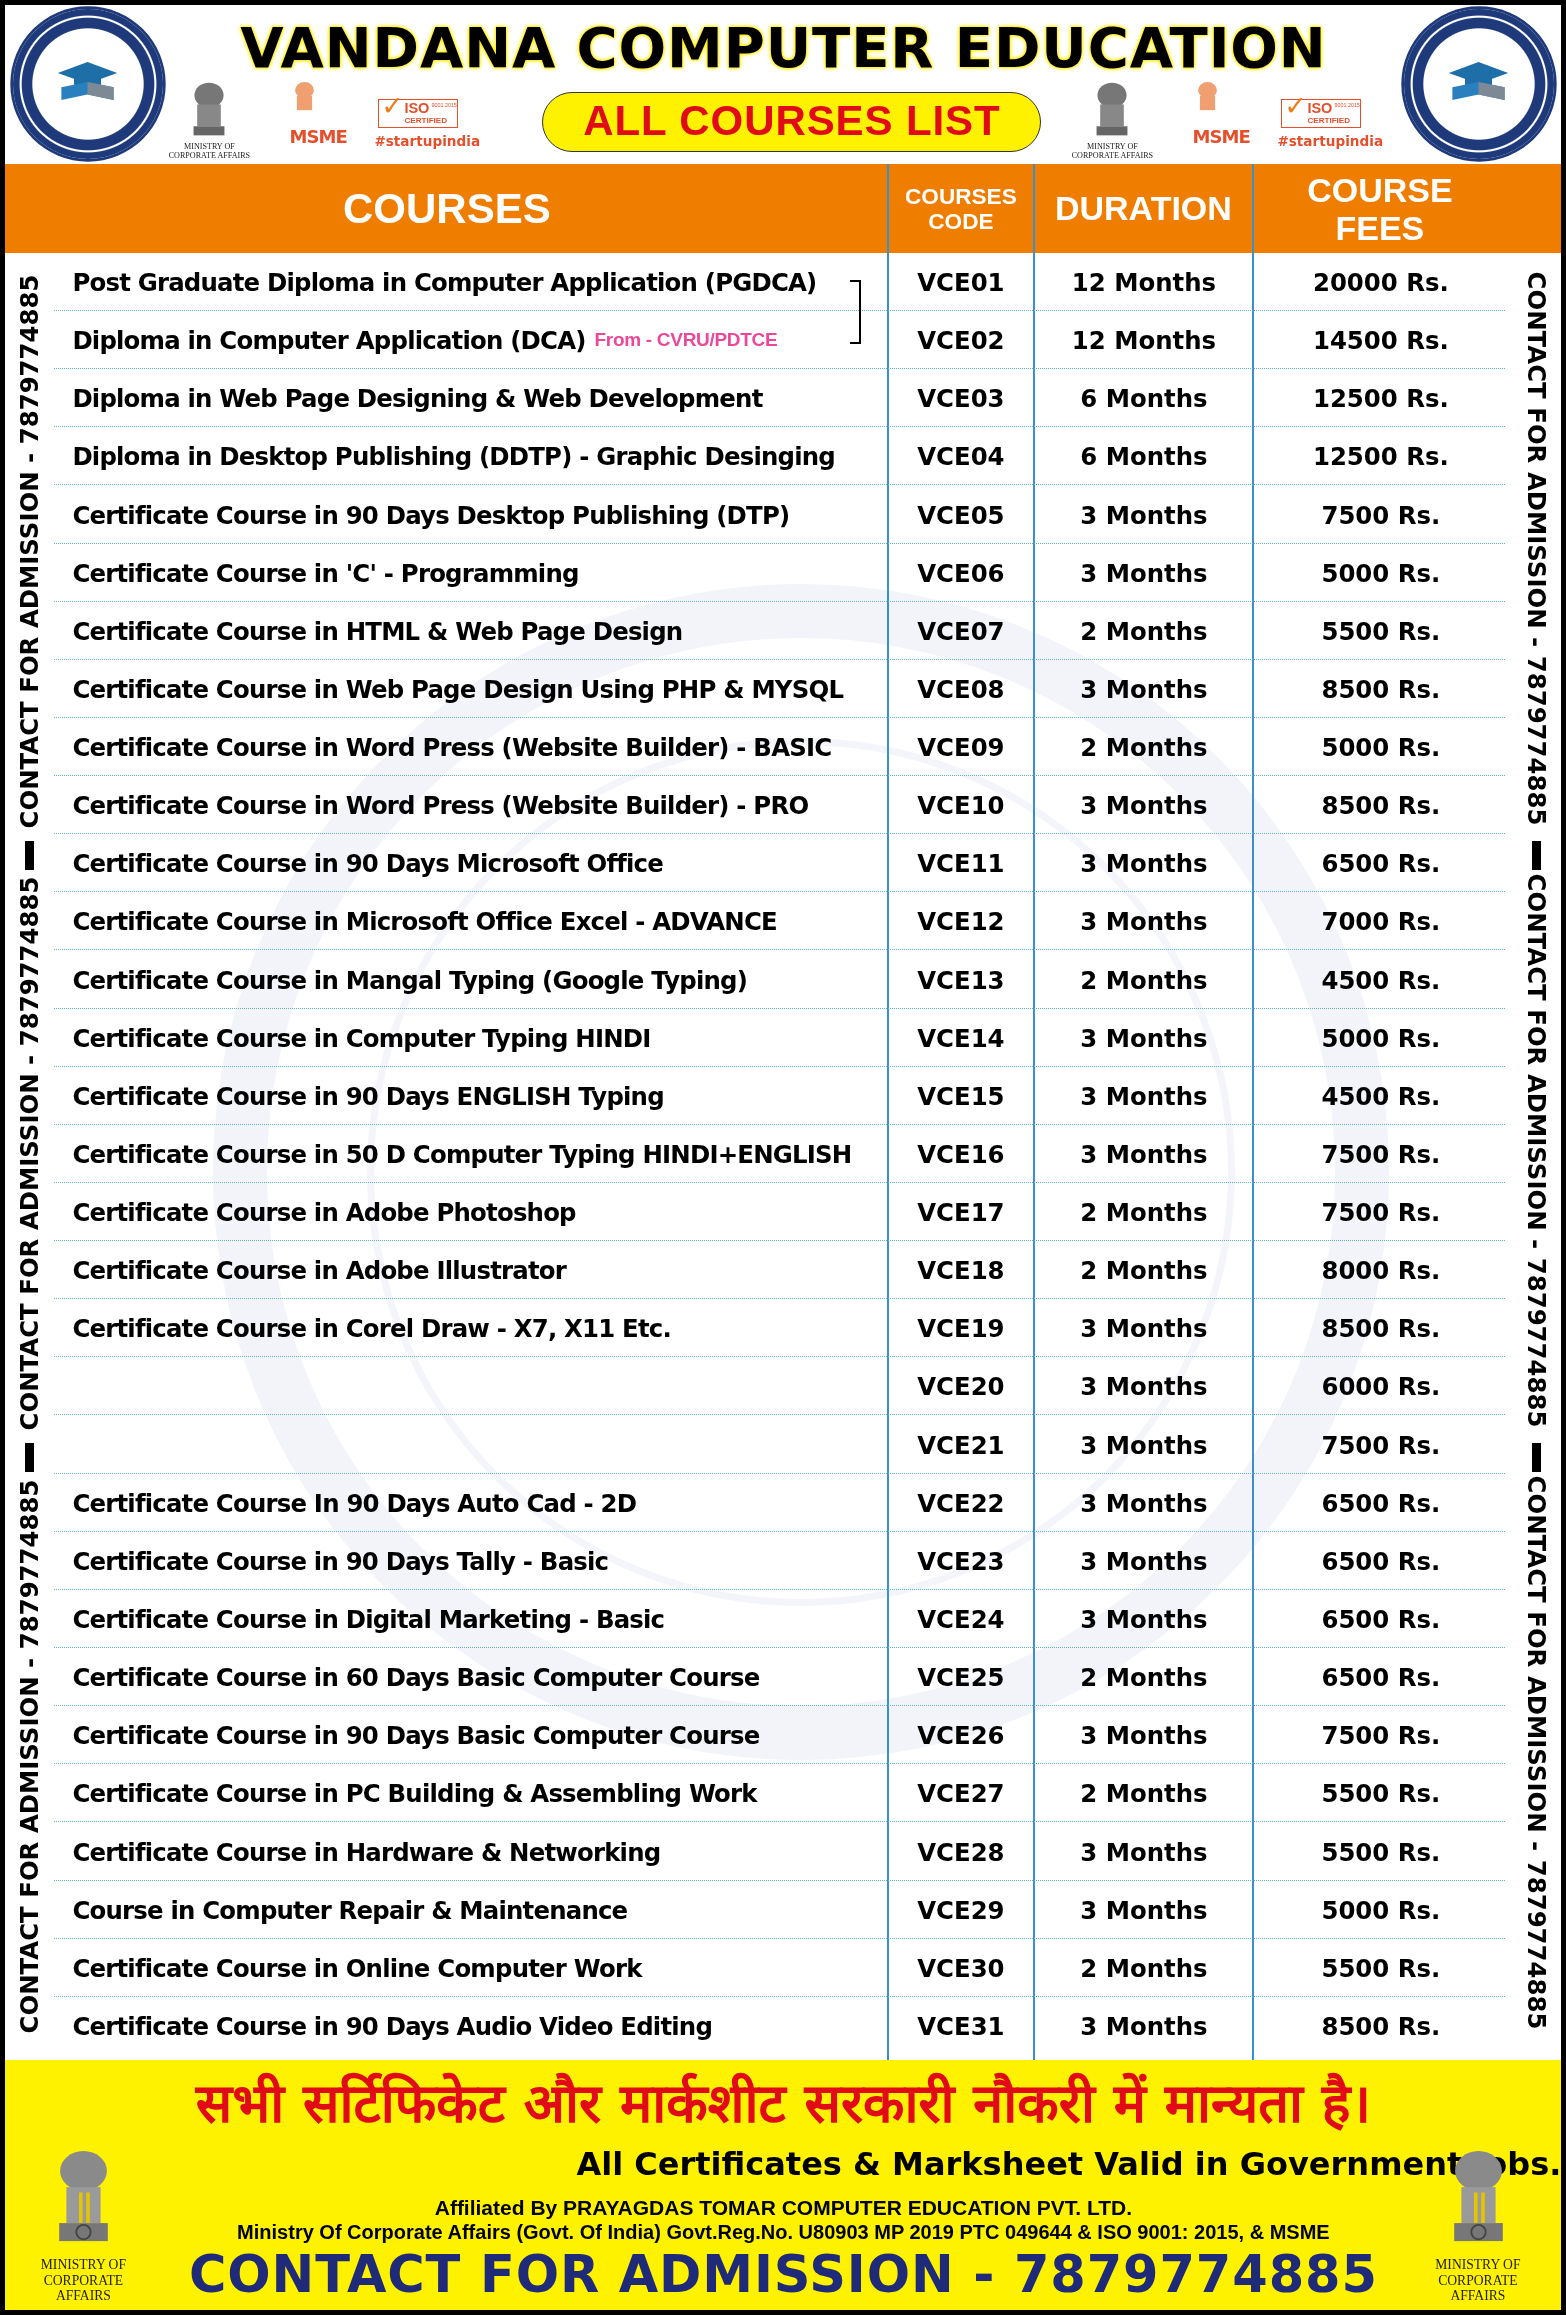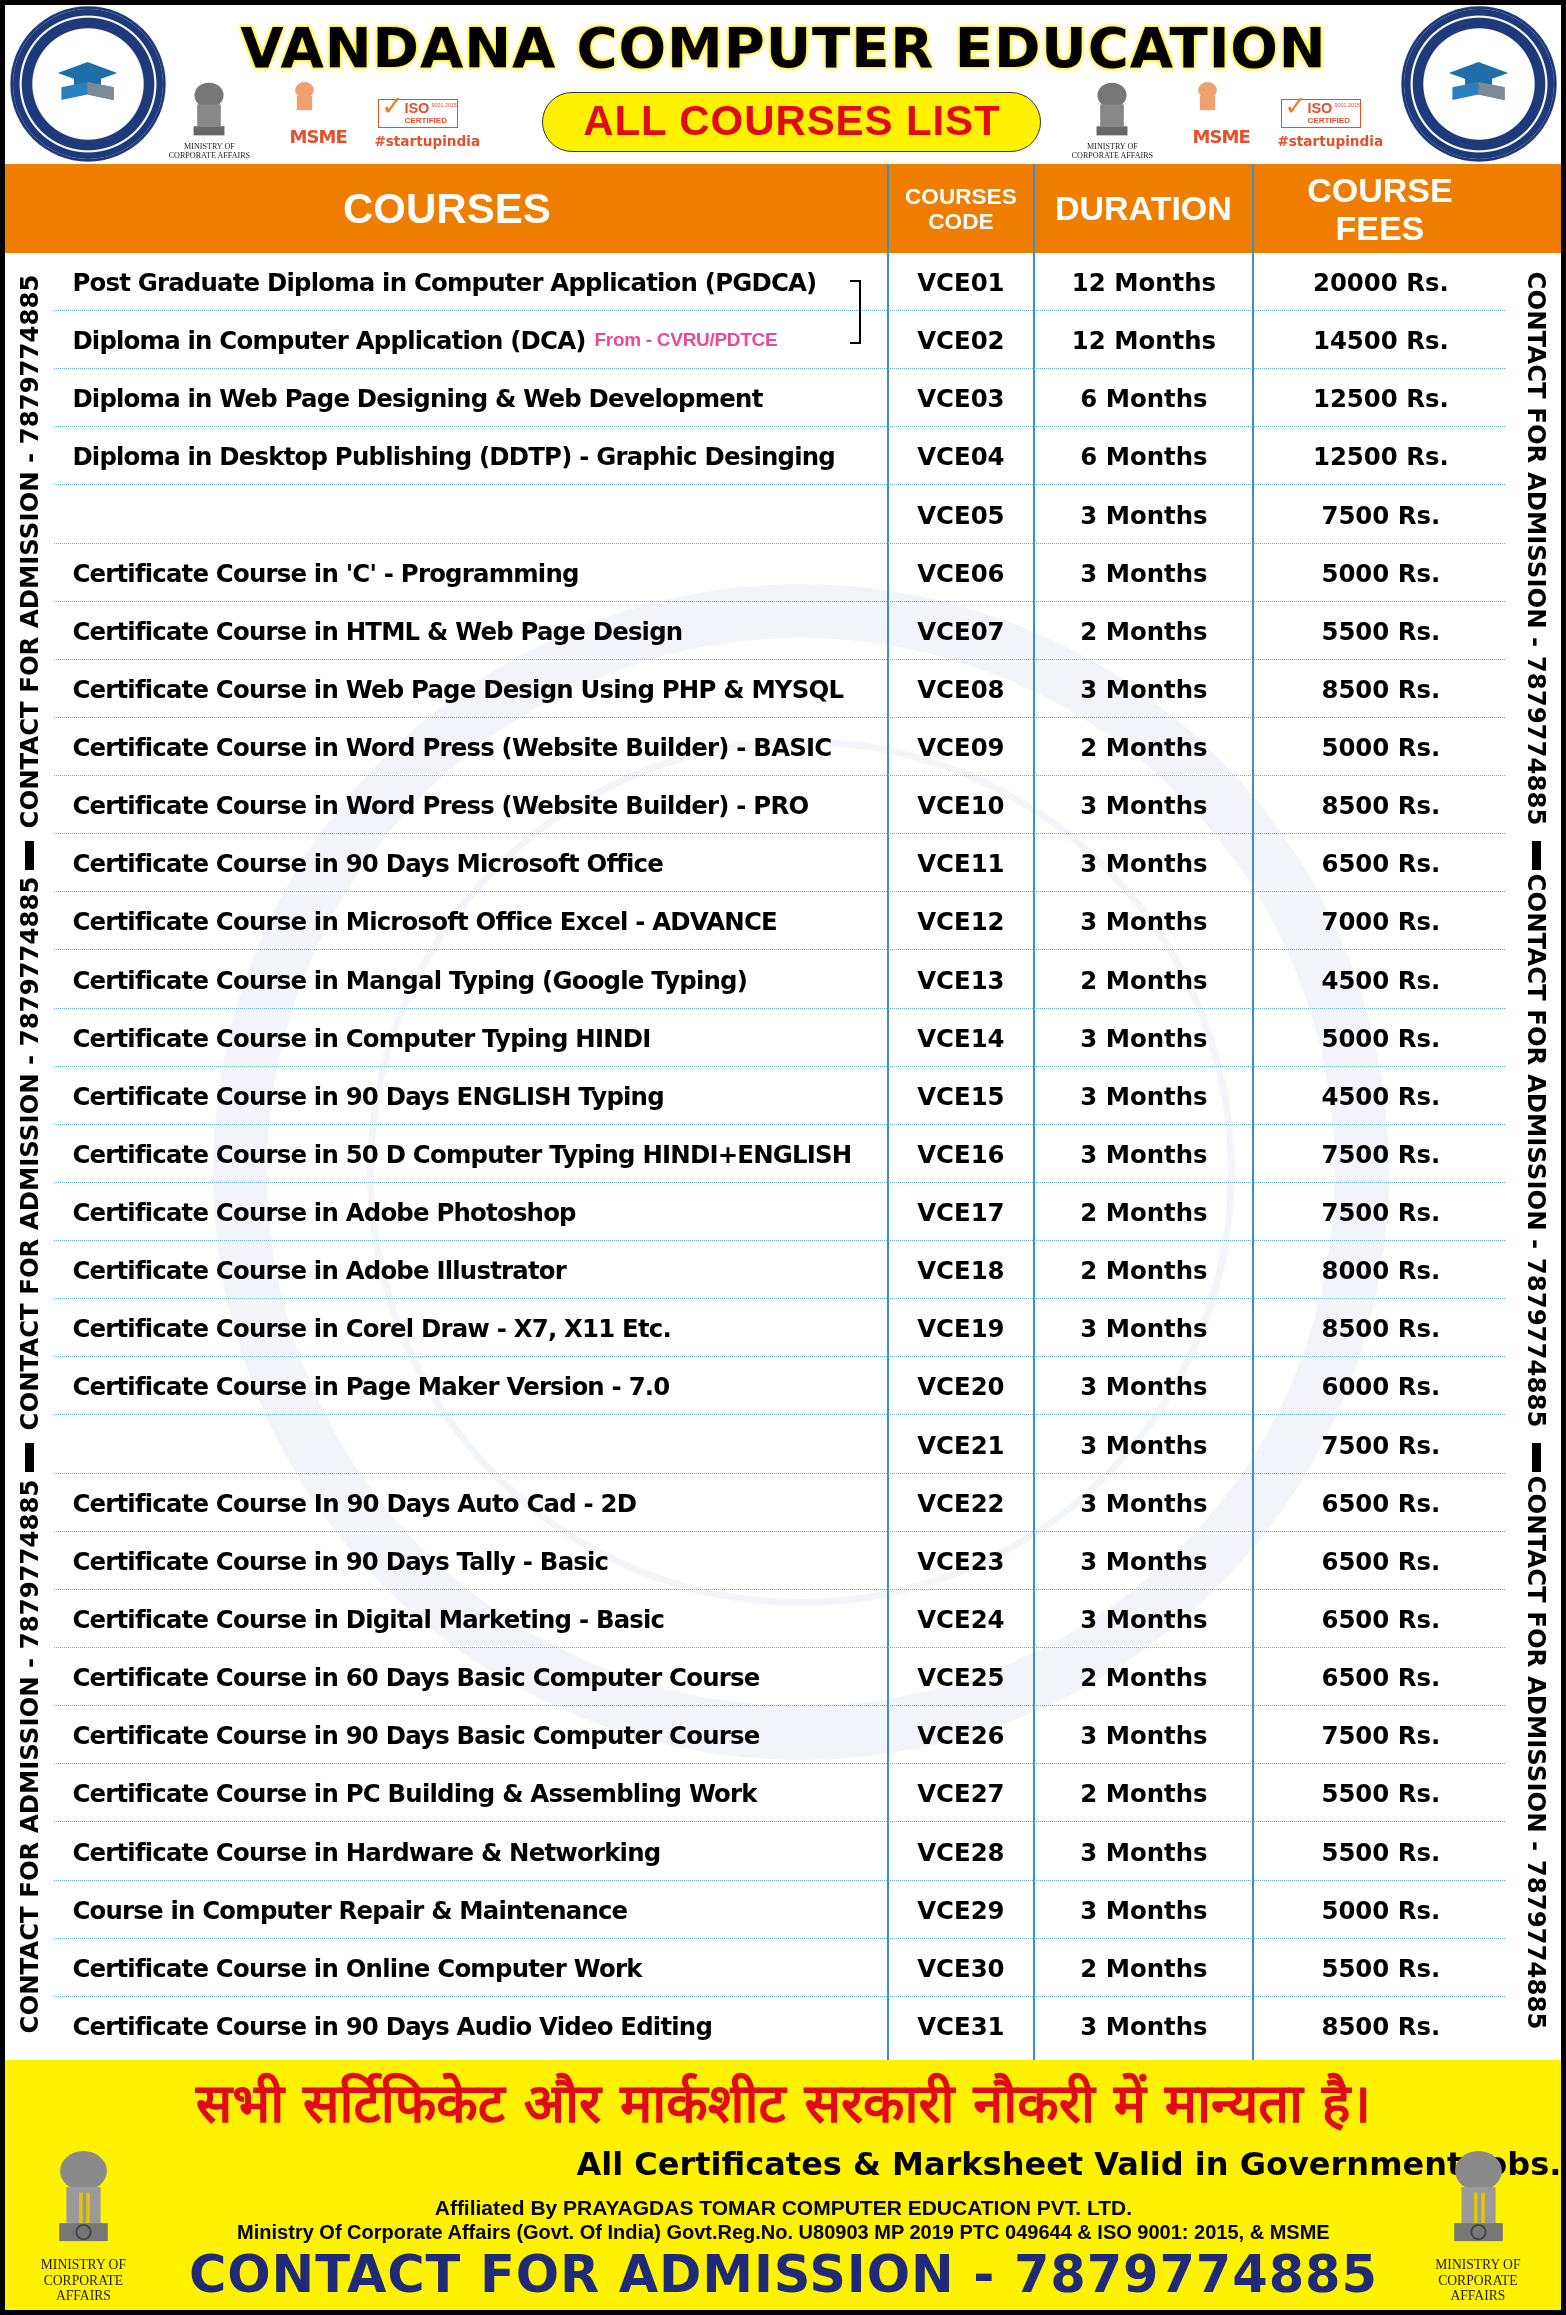--- a/index.html
+++ b/index.html
@@ -209,20 +209,23 @@
       <div class="row" style="top: 174px;">
         <div class="cell name">
           <span>Diploma in Desktop Publishing (DDTP) - Graphic Desinging</span>
         </div>
         <div class="cell code">VCE04</div>
         <div class="cell dur">6 Months</div>
         <div class="cell fee">12500 Rs.</div>
         <div class="sep"></div>
       </div>
       <div class="row" style="top: 233px;">
+        <div class="cell name">
+          <span>Certificate Course in 90 Days Desktop Publishing (DTP)</span>
+        </div>
         <div class="cell code">VCE05</div>
         <div class="cell dur">3 Months</div>
         <div class="cell fee">7500 Rs.</div>
         <div class="sep"></div>
       </div>
       <div class="row" style="top: 291px;">
         <div class="cell name">
           <span>Certificate Course in 'C' - Programming</span>
         </div>
         <div class="cell code">VCE06</div>
@@ -341,23 +344,20 @@
       <div class="row" style="top: 1046px;">
         <div class="cell name">
           <span>Certificate Course in Corel Draw - X7, X11 Etc.</span>
         </div>
         <div class="cell code">VCE19</div>
         <div class="cell dur">3 Months</div>
         <div class="cell fee">8500 Rs.</div>
         <div class="sep"></div>
       </div>
       <div class="row" style="top: 1104px;">
-        <div class="cell name">
-          <span>Certificate Course in Page Maker Version - 7.0</span>
-        </div>
         <div class="cell code">VCE20</div>
         <div class="cell dur">3 Months</div>
         <div class="cell fee">6000 Rs.</div>
         <div class="sep"></div>
       </div>
       <div class="row" style="top: 1163px;">
         <div class="cell code">VCE21</div>
         <div class="cell dur">3 Months</div>
         <div class="cell fee">7500 Rs.</div>
         <div class="sep"></div>

